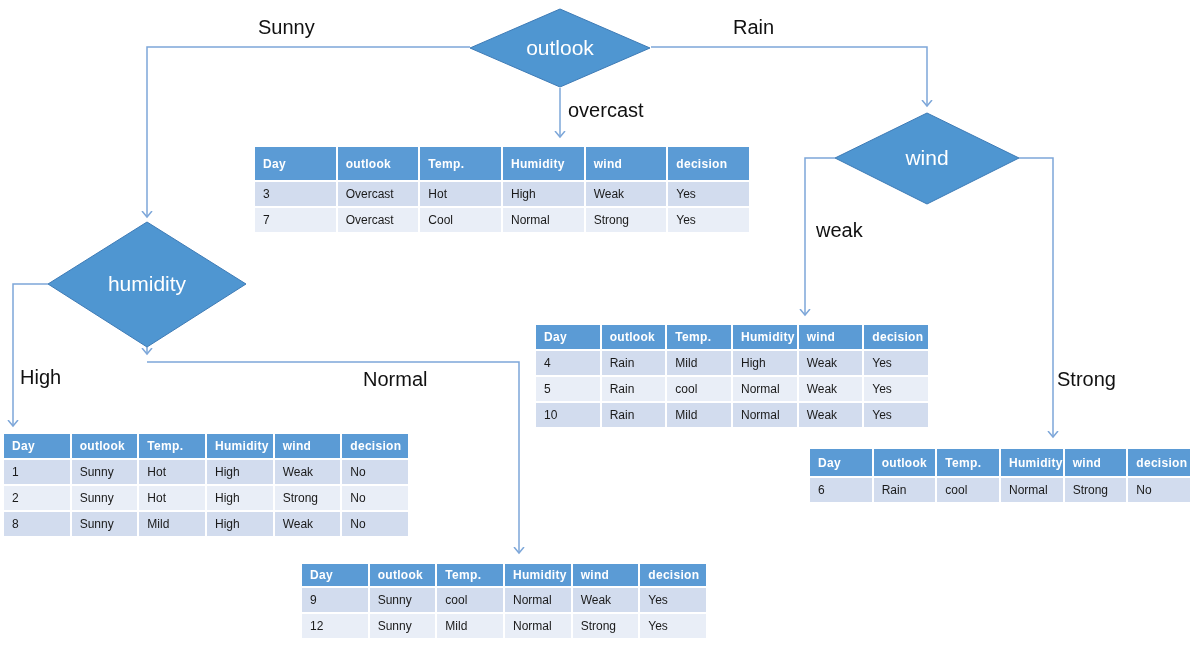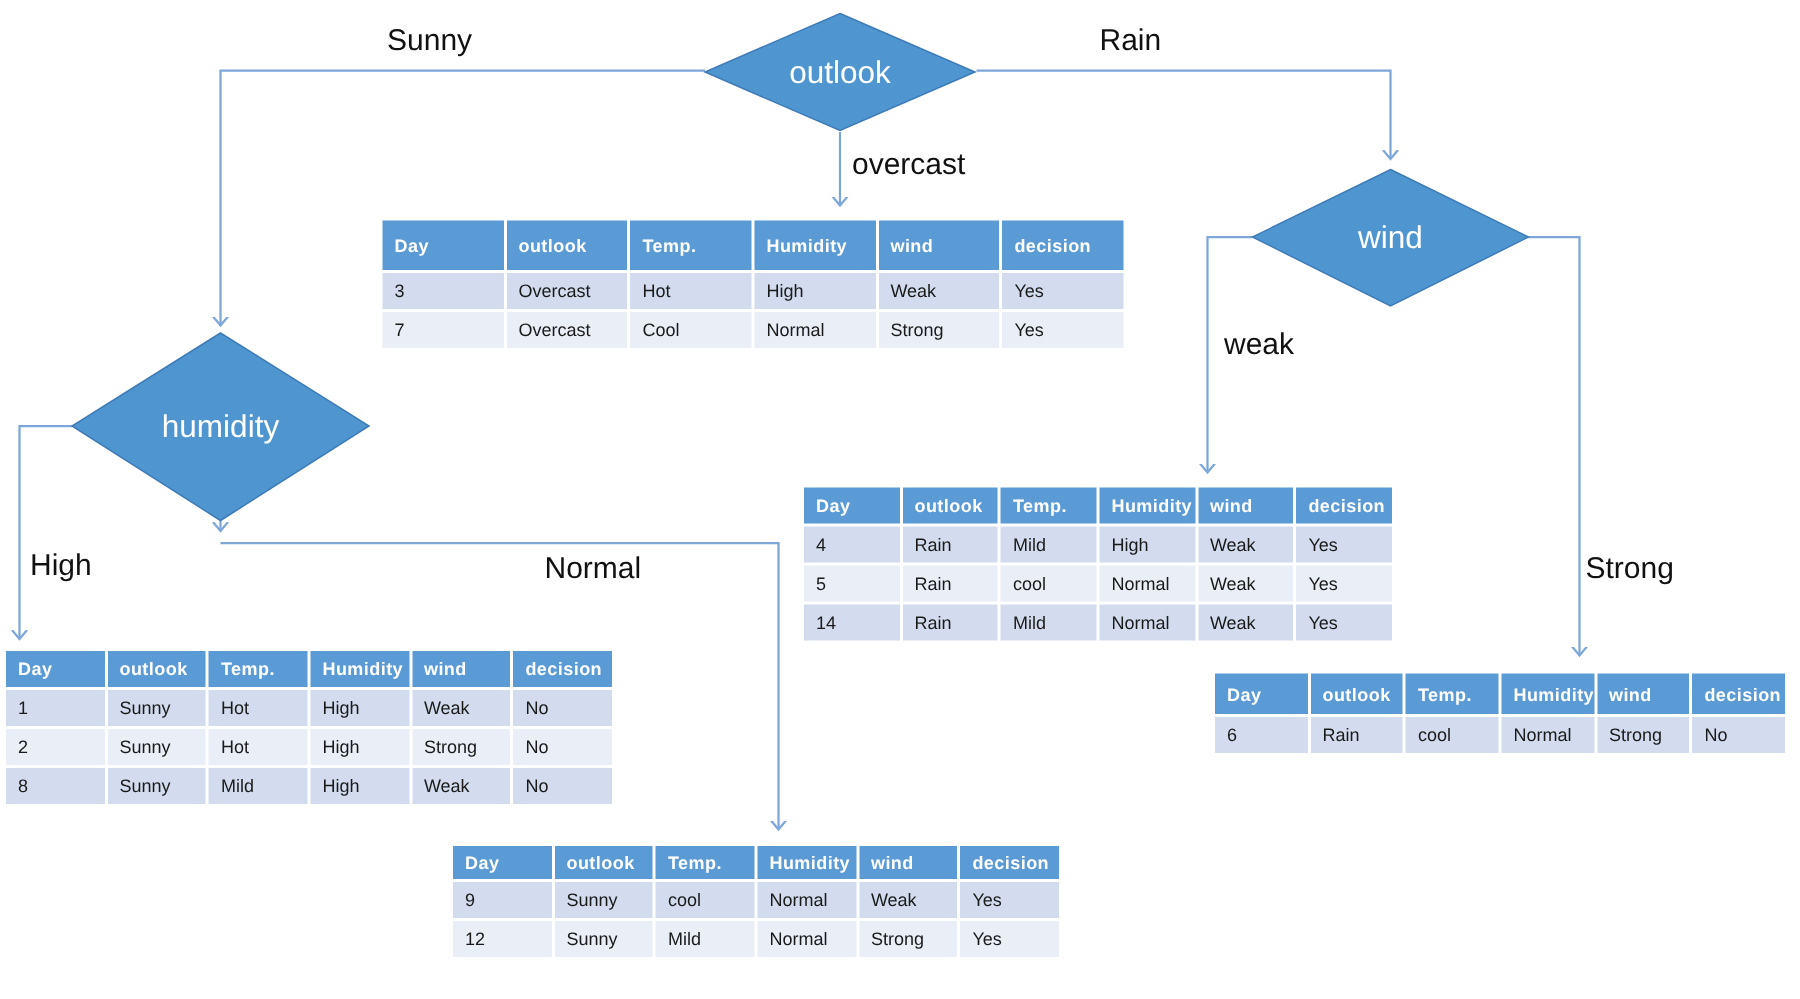--- a/index.html
+++ b/index.html
@@ -184,21 +184,21 @@
           </tr>
           <tr>
             <td>5</td>
             <td>Rain</td>
             <td>cool</td>
             <td>Normal</td>
             <td>Weak</td>
             <td>Yes</td>
           </tr>
           <tr>
-            <td>14</td>
+            <td>10</td>
             <td>Rain</td>
             <td>Mild</td>
             <td>Normal</td>
             <td>Weak</td>
             <td>Yes</td>
           </tr>
         </tbody>
       </table>
     </div>
   <div class="tbl t-sunny-high">

